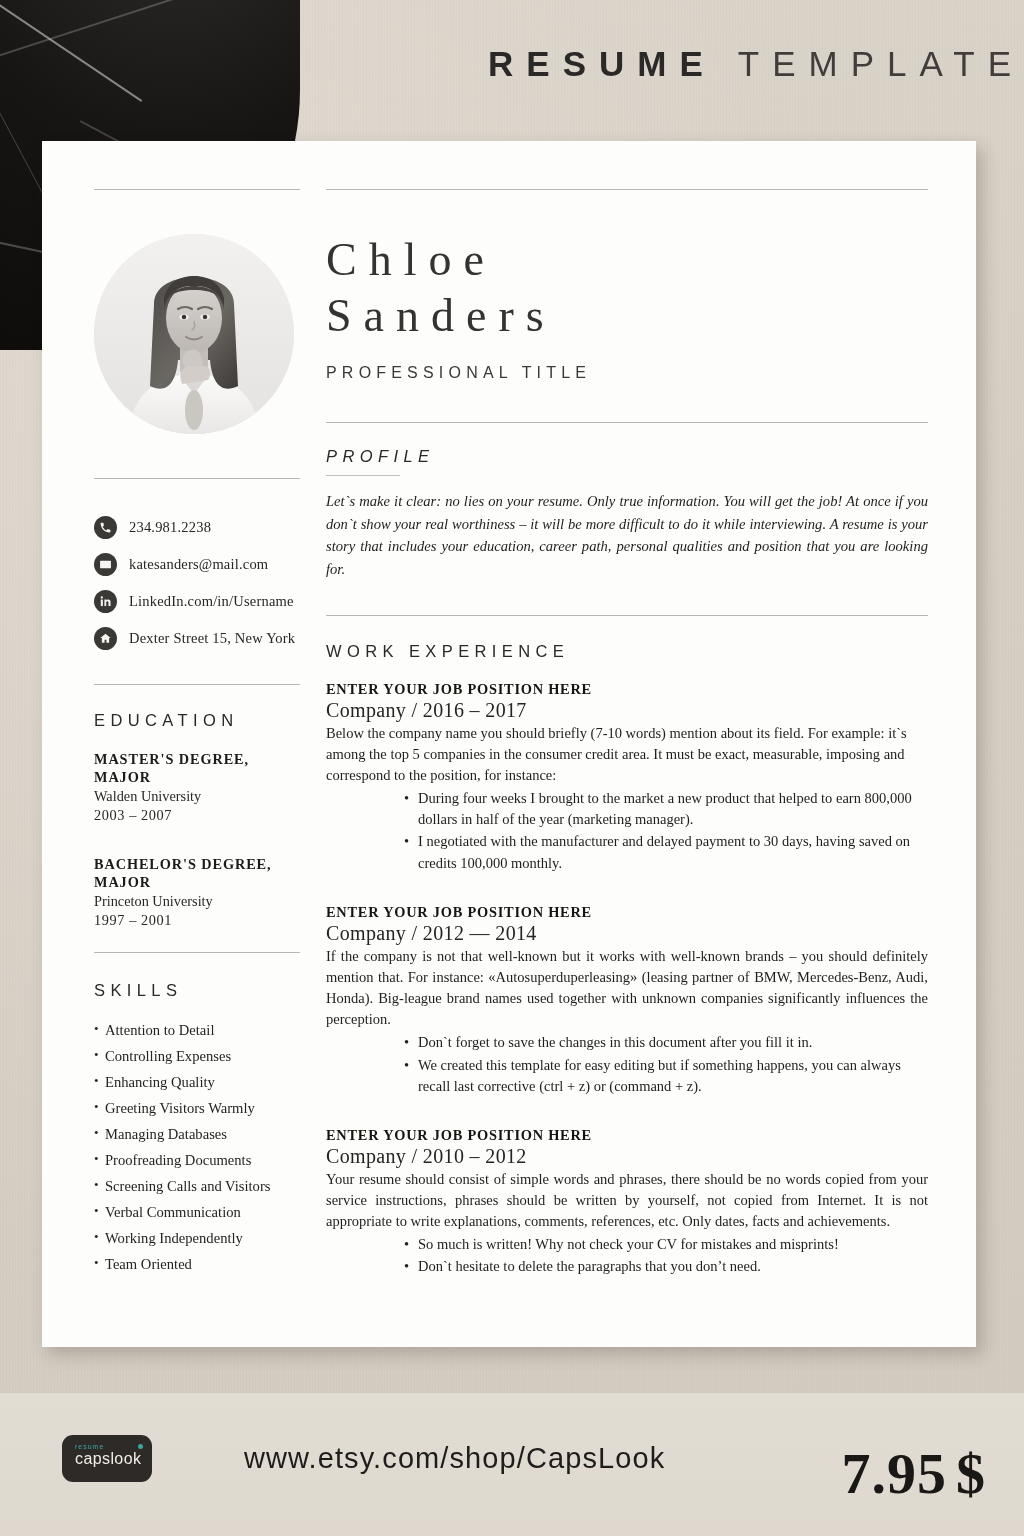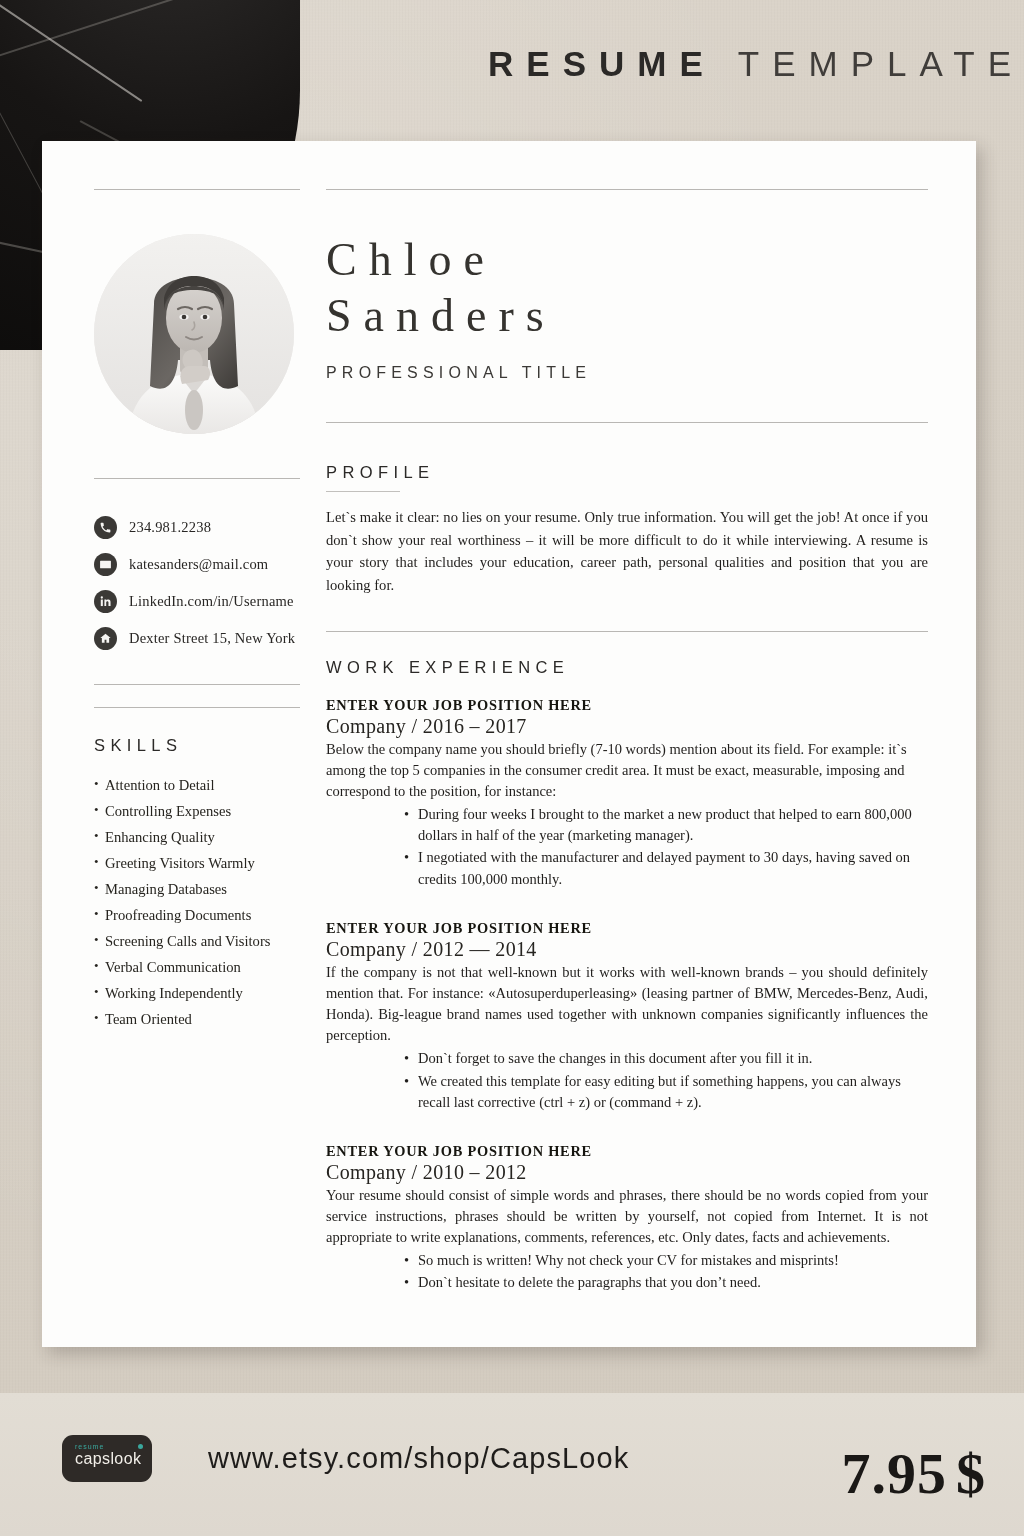--- a/index.html
+++ b/index.html
@@ -292,20 +292,21 @@
     height: 143px;
     background: linear-gradient(180deg, #e2ddd4 0%, #ded8cf 100%);
   }
   .footer-inner {
     position: absolute;
     left: 0; right: 0;
     top: 33px;
     height: 64px;
     display: flex;
     align-items: center;
+    gap: 36px;
   }
   .logo {
     margin-left: 62px;
     width: 90px;
     height: 47px;
     border-radius: 11px;
     background: #2e2a27;
     padding: 8px 0 0 13px;
     flex: 0 0 auto;
     position: relative;
@@ -473,20 +474,37 @@
               <path d="M12 3L2.5 11h2.8v9h5v-5.6h3.4V20h5v-9h2.8z"></path>
             </svg>
           </span>
           <span class="c-text">Dexter Street 15, New York</span>
         </div>
 
       </div>
 
       <div class="rule" style="margin-top:34px;"></div>
 
+      <div style="margin-top:26px;">
+        <div class="sec-head">EDUCATION</div>
+
+        <div class="edu-block">
+          <div class="edu-item">
+            <div class="edu-degree">MASTER'S DEGREE, MAJOR</div>
+            <div class="edu-school">Walden University</div>
+            <div class="edu-years">2003 – 2007</div>
+          </div>
+
+          <div class="edu-item" style="margin-top:30px;">
+            <div class="edu-degree">BACHELOR'S DEGREE, MAJOR</div>
+            <div class="edu-school">Princeton University</div>
+            <div class="edu-years">1997 – 2001</div>
+          </div>
+        </div>
+      </div>
 
       <div class="rule" style="margin-top:22px;"></div>
 
       <div style="margin-top:28px;">
         <div class="sec-head">SKILLS</div>
         <ul class="skills-list">
           <li>Attention to Detail</li>
           <li>Controlling Expenses</li>
           <li>Enhancing Quality</li>
           <li>Greeting Visitors Warmly</li>
@@ -506,21 +524,21 @@
       <div class="rule"></div>
 
       <div style="margin-top:42px;">
         <div class="name">Chloe</div>
         <div class="name">Sanders</div>
         <div class="job-title">PROFESSIONAL TITLE</div>
       </div>
 
       <div class="rule" style="margin-top:40px;"></div>
 
-      <div style="margin-top:40px;">
+      <div style="margin-top:24px;font-style:italic;">
         <div class="sec-head-r">PROFILE</div>
         <div class="rule-short"></div>
         <div class="para">Let`s make it clear: no lies on your resume. Only true information. You will get the job! At once if you don`t show your real worthiness – it will be more difficult to do it while interviewing. A resume is your story that includes your education, career path, personal qualities and position that you are looking for.</div>
       </div>
 
       <div class="rule" style="margin-top:34px;"></div>
 
       <div style="margin-top:26px;">
         <div class="sec-head-r">WORK EXPERIENCE</div>
 

